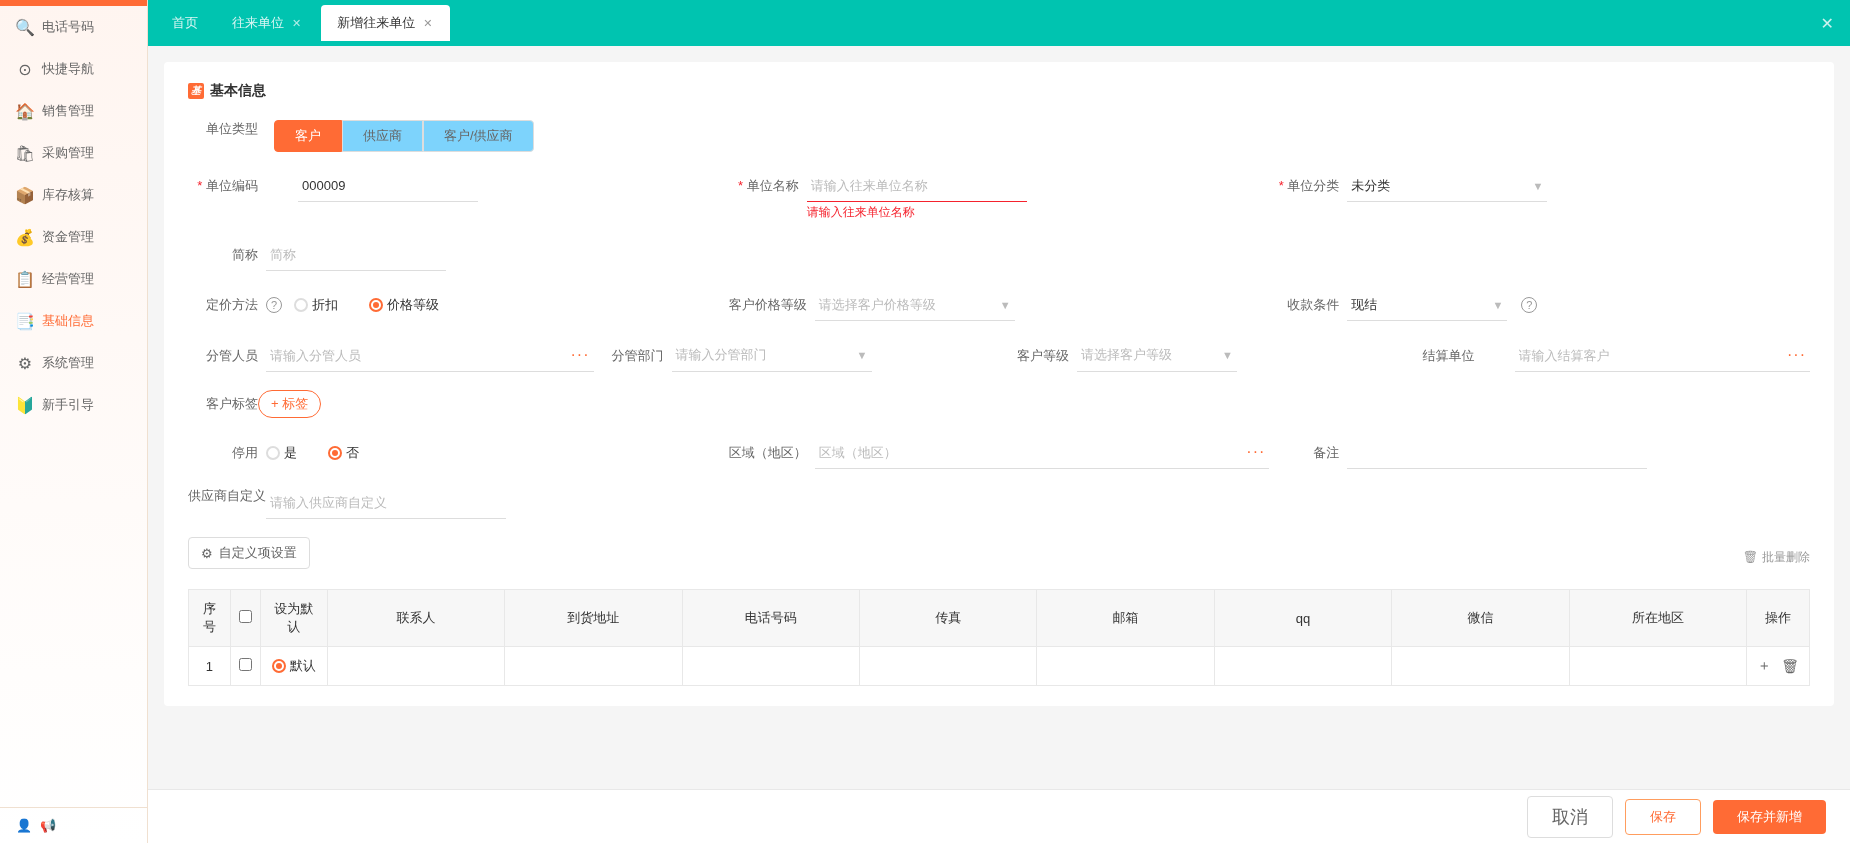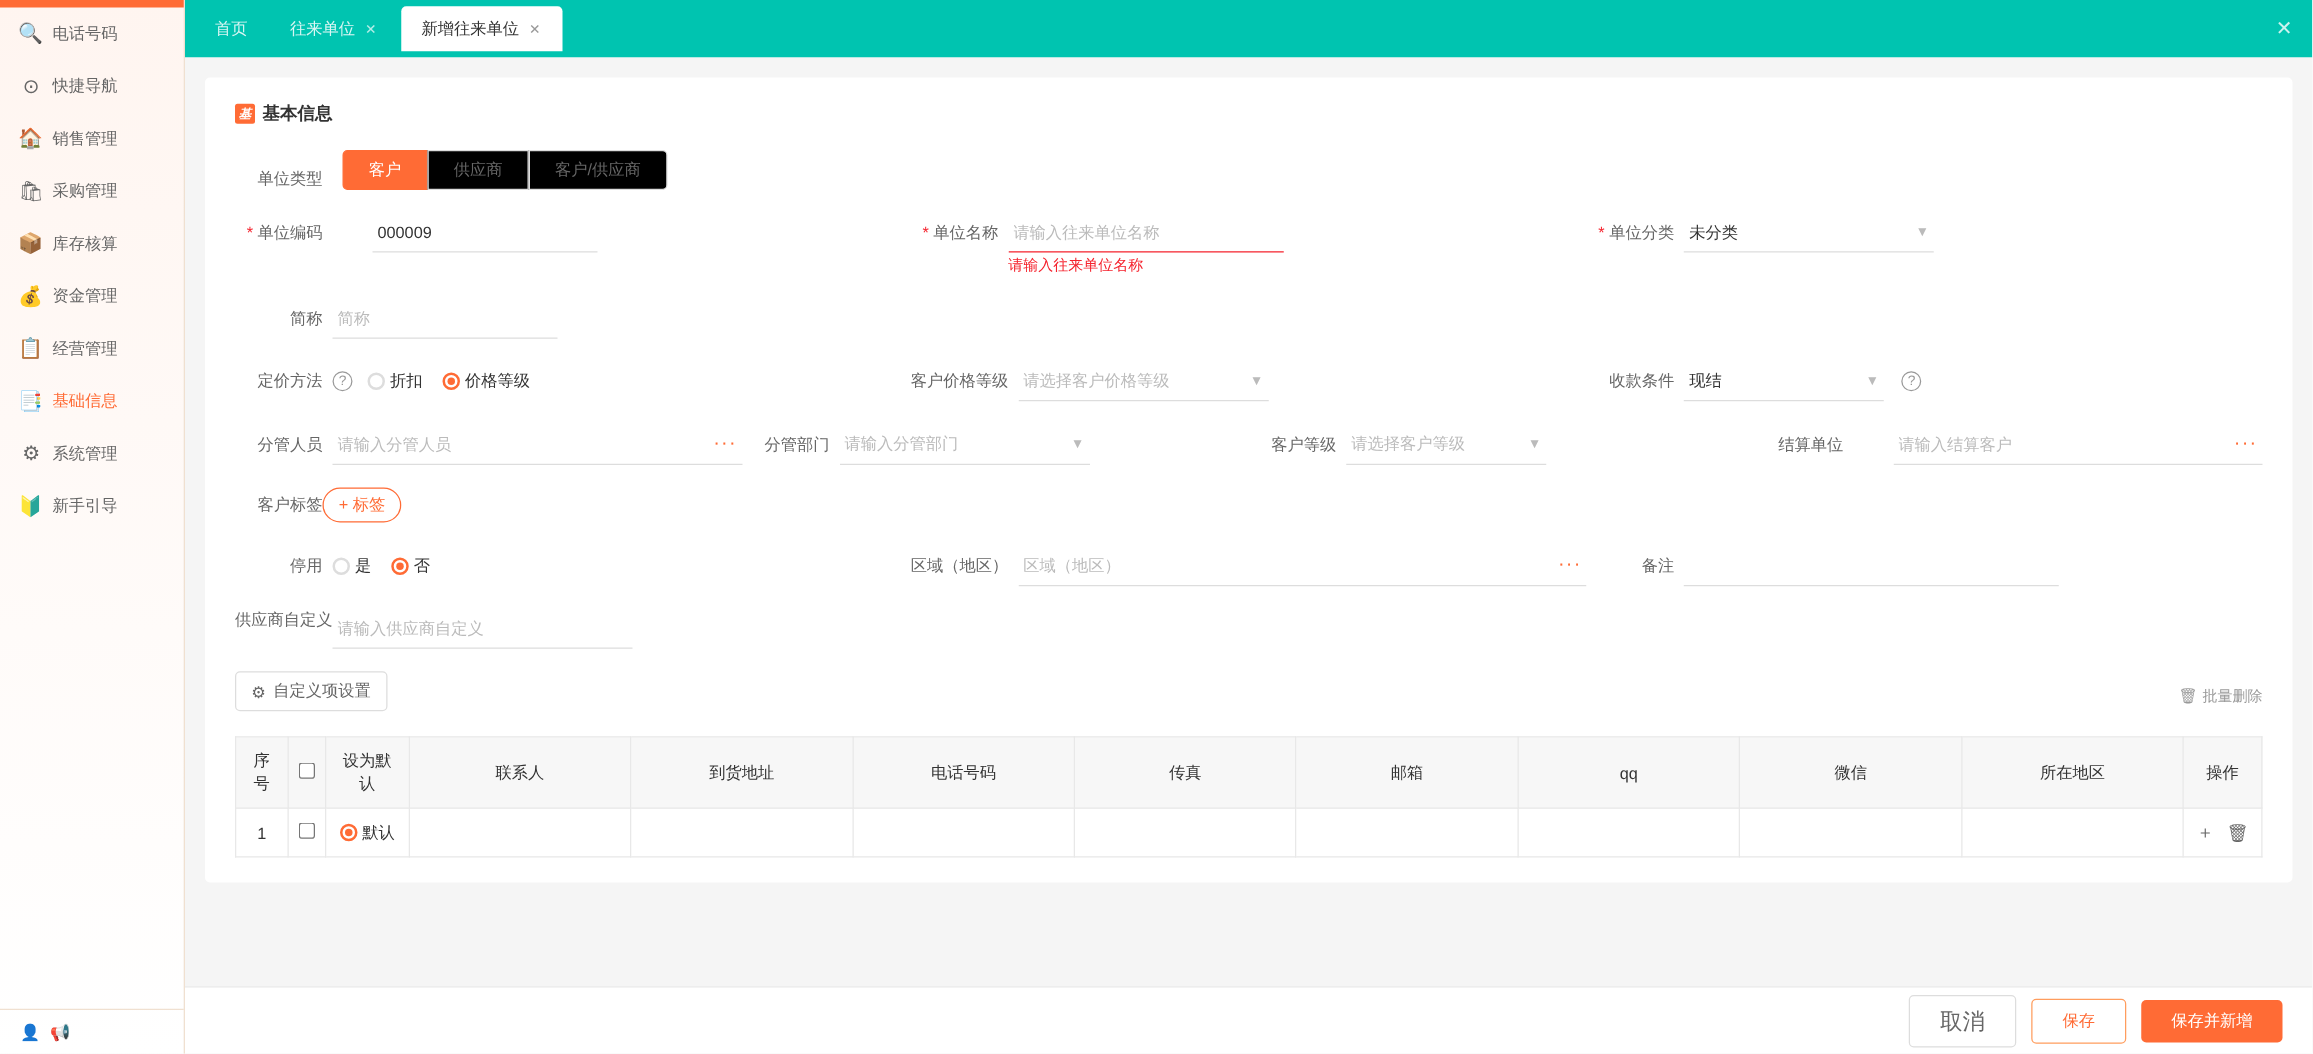--- a/index.html
+++ b/index.html
@@ -138,21 +138,21 @@
     .unit-type-group {
       display: flex;
       gap: 0;
     }
     .unit-type-btn {
       padding: 6px 20px;
       border: 1px solid #ddd;
       cursor: pointer;
       font-size: 13px;
       color: #666;
-      background: #000000;
+      background: #7dd3fc;
     }
     .unit-type-btn:first-child { border-radius: 4px 0 0 4px; }
     .unit-type-btn:last-child { border-radius: 0 4px 4px 0; }
     .unit-type-btn.active {
       background: #ff6b35;
       color: #fff;
       border-color: #ff6b35;
     }
 
     
@@ -211,21 +211,21 @@
       color: #333;
       font-size: 13px;
     }
     .form-select .placeholder { color: #bbb; }
     .chevron-down { color: #bbb; font-size: 11px; }
 
     
     .radio-group {
       display: flex;
       align-items: center;
-      gap: 16px;
+      gap: 31px;
     }
     .radio-item {
       display: flex;
       align-items: center;
       gap: 4px;
       cursor: pointer;
       font-size: 13px;
       color: #333;
     }
     .radio-circle {
@@ -469,21 +469,21 @@
 
   <div class="content-area">
     <div class="form-card">
 
       <div class="section-title">
         <div class="section-title-icon">基</div>
         <span>基本信息</span>
       </div>
 
       <div class="form-row" style="align-items:center; margin-bottom:18px;">
-        <div style="display:flex;align-items:flex-end;gap:16px;">
+        <div style="display:flex;align-items:flex-start;gap:16px;">
           <span class="form-label">单位类型</span>
           <div class="unit-type-group">
             <button class="unit-type-btn active">客户</button>
             <button class="unit-type-btn">供应商</button>
             <button class="unit-type-btn">客户/供应商</button>
           </div>
         </div>
       </div>
 
       <div class="form-row" style="gap:0;align-items:flex-start;">

